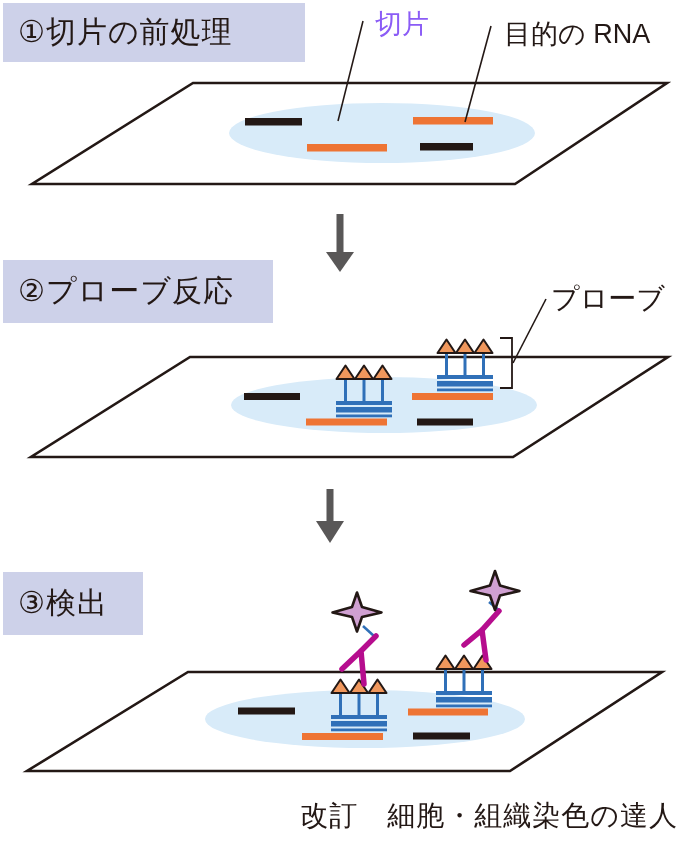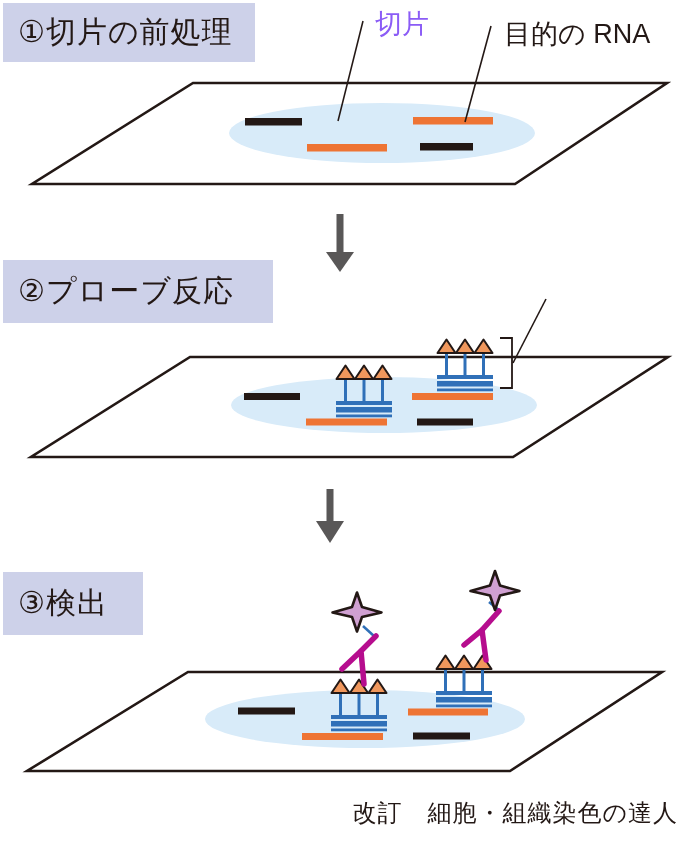--- a/index.html
+++ b/index.html
@@ -5,28 +5,28 @@
   html,body{margin:0;padding:0;background:#fff;}
   .stage{
     position:relative;width:680px;height:845px;background:#ffffff;
     font-family:"Liberation Sans","DejaVu Sans",sans-serif;overflow:hidden;
   }
   .stage svg{position:absolute;left:0;top:0;}
   .hdr{
     position:absolute;display:flex;align-items:center;box-sizing:border-box;
     padding-left:15px;font-size:30px;letter-spacing:1px;white-space:nowrap;
   }
-  .hdr1{left:3px;top:3px;width:252px;height:59px;}
+  .hdr1{left:3px;top:3px;width:302px;height:59px;}
   .hdr2{left:3px;top:260px;width:270px;height:63px;}
   .hdr3{left:3px;top:572px;width:140px;height:63px;}
   .lbl{position:absolute;font-size:27px;white-space:nowrap;}
   .lbl-section{left:375px;top:6px;}
   .lbl-rna{left:504px;top:16px;}
   .lbl-probe{left:551px;top:280px;font-size:28px;}
-  .cap{position:absolute;right:2px;top:797px;font-size:24px;letter-spacing:1px;white-space:nowrap;}
+  .cap{position:absolute;right:2px;top:797px;font-size:28px;letter-spacing:1px;white-space:nowrap;}
 </style>
 </head>
 <body>
 
 <div class="stage">
 
   <svg width="680" height="845" viewBox="0 0 680 845">
     <defs>
       <g id="probe-unit">
         <line x1="9.5" y1="12" x2="9.5" y2="38" stroke-width="3" stroke="#3070b8"></line>
@@ -95,15 +95,16 @@
       <path d="M495,571 L500,585.5 L519.5,591 L500,595.5 L495,610 L490,595.5 L470.5,591 L490,585.5 Z" stroke-width="2.6" stroke-linejoin="round" fill="#d0a0d2" stroke="#231815"></path>
     </g>
   </svg>
 
   <div class="hdr hdr1" style="background-color: rgb(205, 209, 233); color: rgb(35, 24, 21);">①切片の前処理</div>
   <div class="hdr hdr2" style="background-color: rgb(205, 209, 233); color: rgb(35, 24, 21);">②プローブ反応</div>
   <div class="hdr hdr3" style="background-color: rgb(205, 209, 233); color: rgb(35, 24, 21);">③検出</div>
 
   <div class="lbl lbl-section" style="color: #8b5cf6;">切片</div>
   <div class="lbl lbl-rna" style="color: rgb(35, 24, 21);">目的の RNA</div>
+  <div class="lbl lbl-probe" style="color: rgb(35, 24, 21);">プローブ</div>
 
   <div class="cap" style="color: rgb(35, 24, 21);">改訂　細胞・組織染色の達人</div>
 </div>
 
 </body></html>

